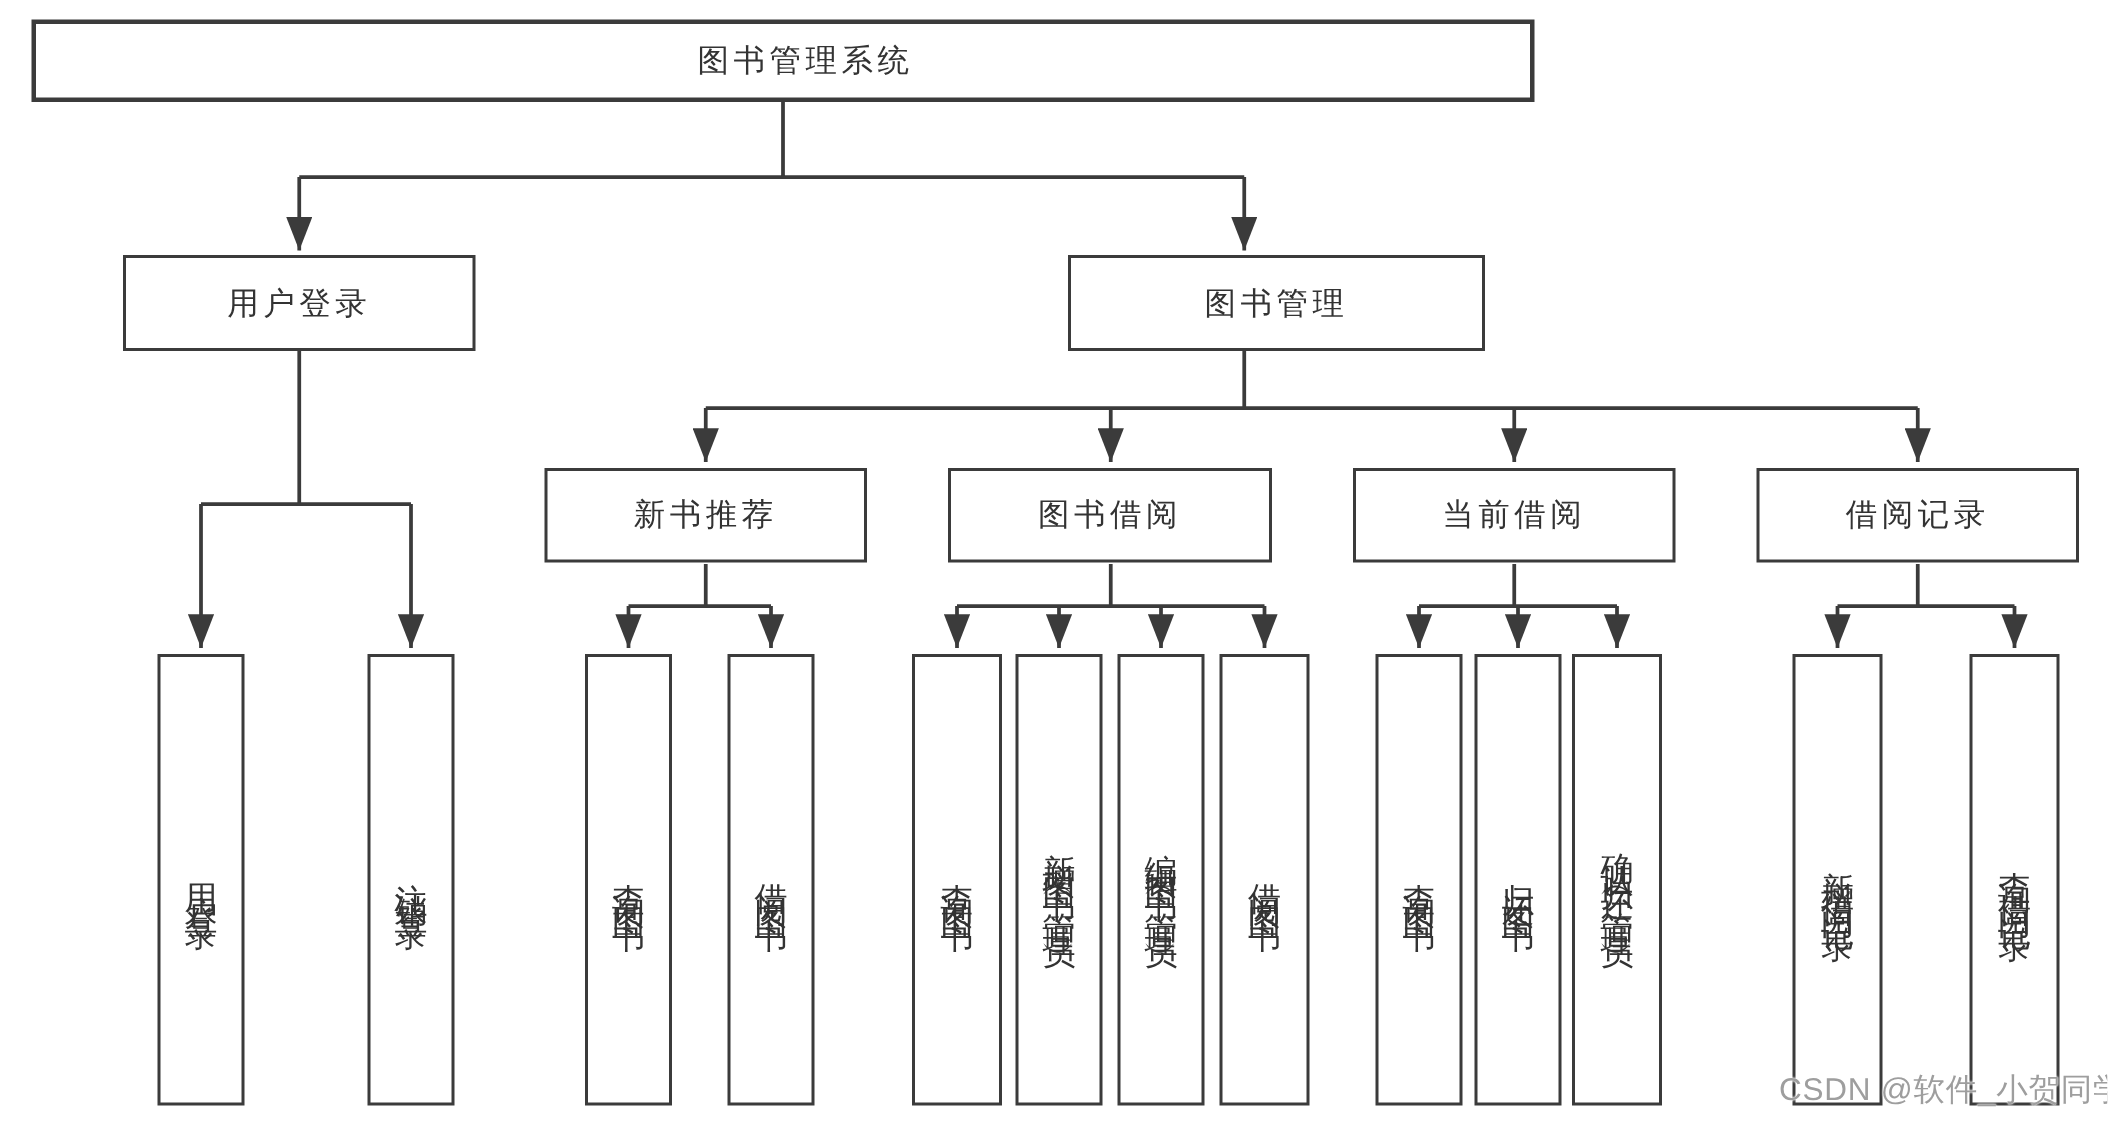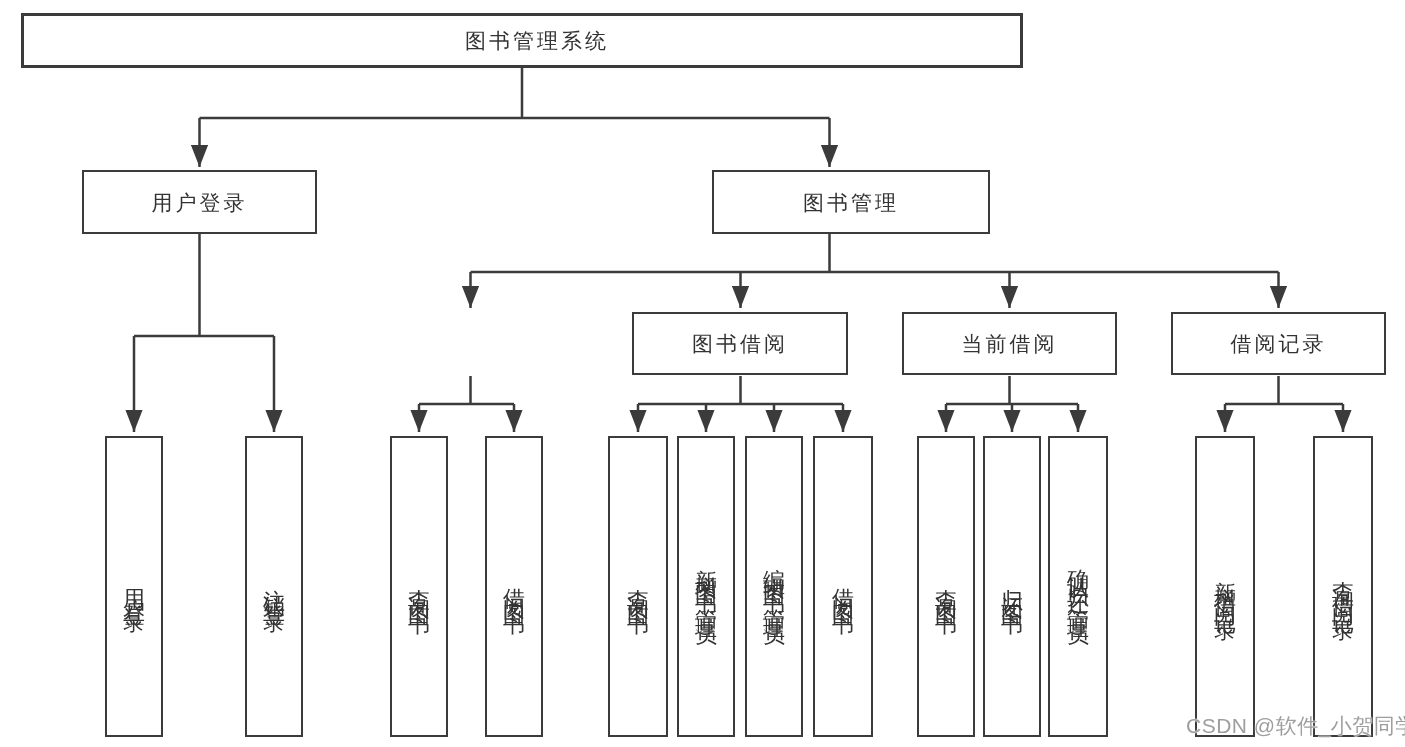--- a/index.html
+++ b/index.html
@@ -99,20 +99,23 @@
     <span class="lbl">图书管理系统</span>
   </div>
 
   <div class="node h" style="left:82px;top:170px;width:235px;height:64px">
     <span class="lbl">用户登录</span>
   </div>
   <div class="node h" style="left:712px;top:170px;width:278px;height:64px">
     <span class="lbl">图书管理</span>
   </div>
 
+  <div class="node h" style="left:363px;top:312px;width:215px;height:63px">
+    <span class="lbl">新书推荐</span>
+  </div>
   <div class="node h" style="left:632px;top:312px;width:216px;height:63px">
     <span class="lbl">图书借阅</span>
   </div>
   <div class="node h" style="left:902px;top:312px;width:215px;height:63px">
     <span class="lbl">当前借阅</span>
   </div>
   <div class="node h" style="left:1171px;top:312px;width:215px;height:63px">
     <span class="lbl">借阅记录</span>
   </div>
 

